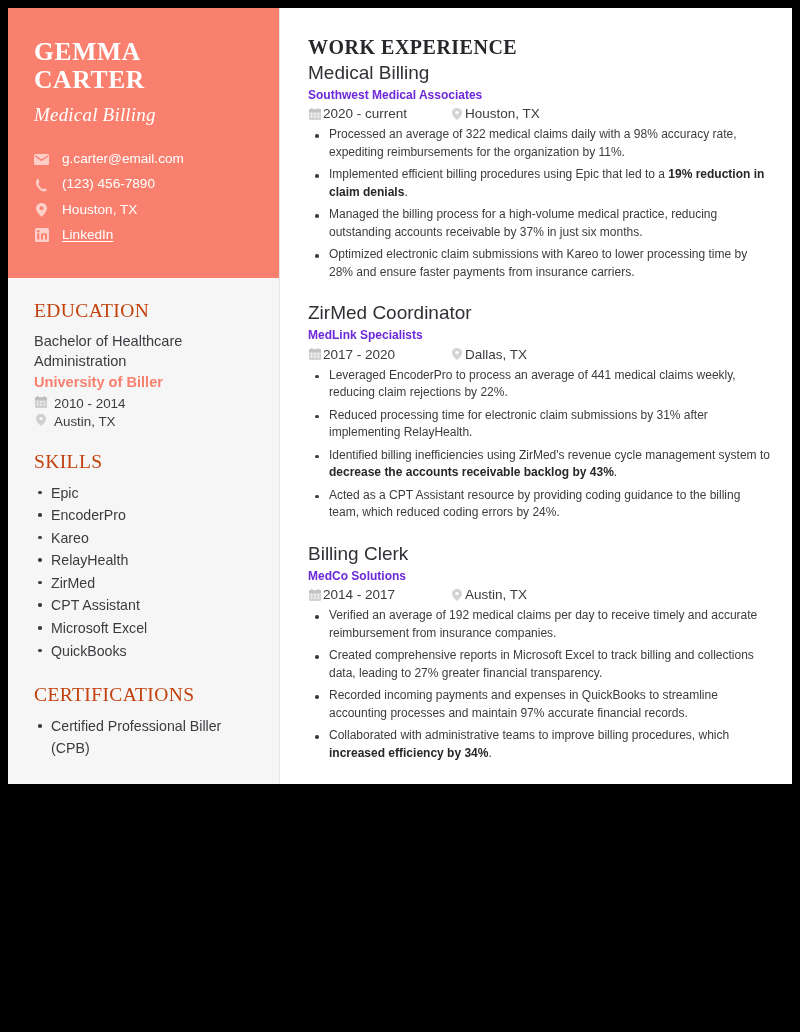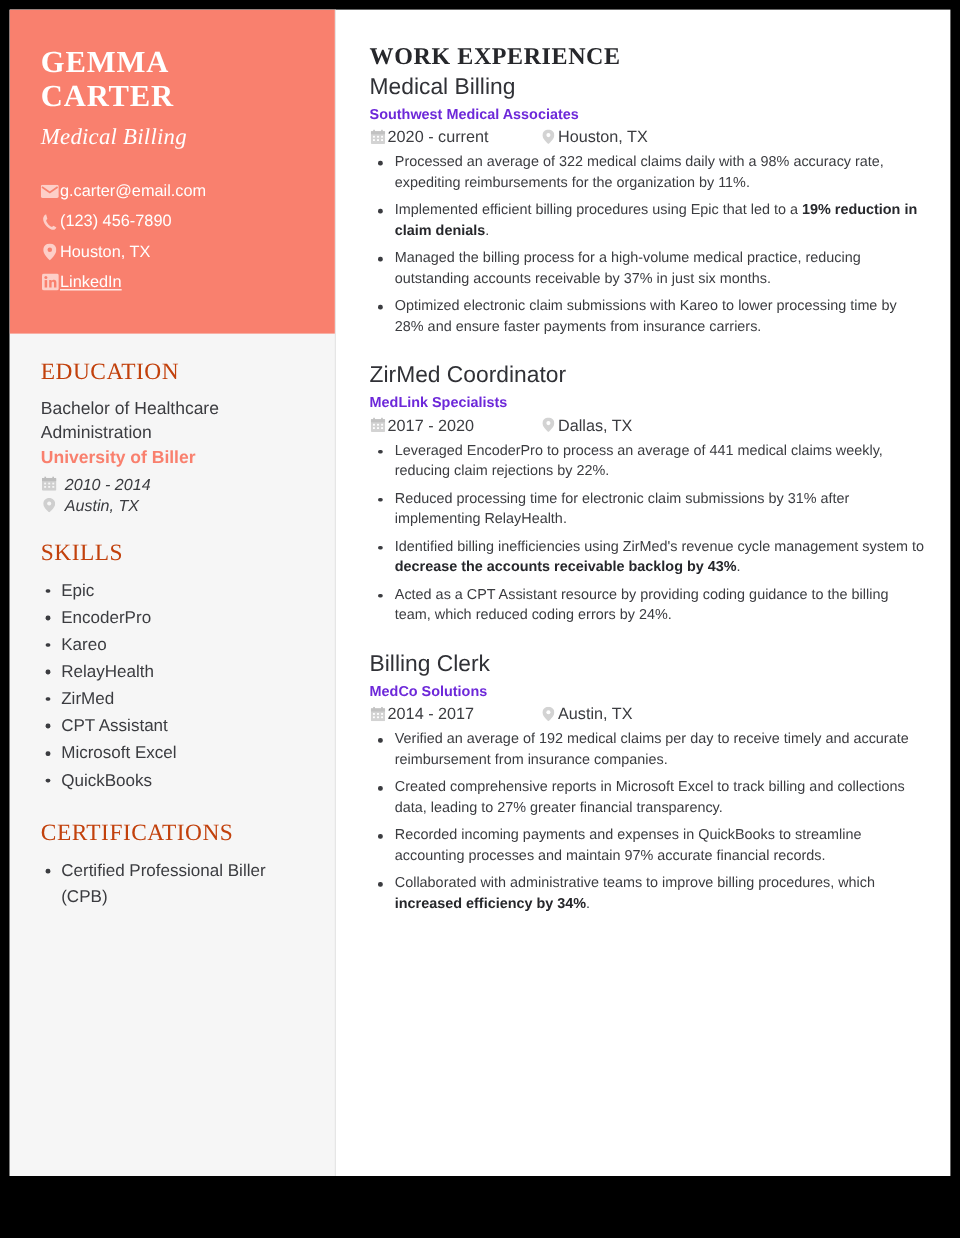--- a/index.html
+++ b/index.html
@@ -5,21 +5,21 @@
   * { margin:0; padding:0; box-sizing:border-box; }
   html, body { width:800px; height:1032px; }
   body {
     background:#000;
     font-family:"Liberation Sans", sans-serif;
     -webkit-font-smoothing:antialiased;
   }
   .page {
     position:absolute;
     left:8px; top:8px;
-    width:784px; height:972px;
+    width:784px; height:776px;
     background:#ffffff;
     display:flex;
     overflow:hidden;
   }
 
   
   .sidebar {
     width:272px;
     flex:0 0 272px;
     background:#f6f6f6;
@@ -44,21 +44,21 @@
     font-style:italic;
     font-size:19px;
     color:#ffffff;
     margin-top:10px;
     letter-spacing:0.2px;
   }
   .contact-list { margin-top:25px; }
   .contact-row {
     display:flex;
     align-items:center;
-    gap:1px;
+    gap:13px;
     margin-bottom:9px;
     color:#ffffff;
     font-size:13.6px;
   }
   .contact-row .ic {
     width:15px; height:15px;
     flex:0 0 15px;
     display:flex; align-items:center; justify-content:center;
   }
   .contact-row .ic svg { display:block; }
@@ -82,26 +82,25 @@
   }
   .edu-school {
     font-size:14.6px;
     color:#f9806e;
     font-weight:bold;
     margin-top:2px;
     line-height:1.35;
   }
   .meta-row {
     display:flex;
-    align-items:center;
+    align-items:flex-start;
     gap:7px;
     font-size:13.4px;
     color:#3b3c40;
     margin-top:3px;
-    font-style:italic;
   }
   .meta-row .ic { width:13px; height:13px; flex:0 0 13px; display:flex; align-items:center; justify-content:center; }
   ul.plain-list { list-style:none; }
   ul.plain-list li {
     position:relative;
     padding-left:17px;
     font-size:14.2px;
     color:#3b3c40;
     line-height:1.52;
     margin-bottom:1px;

